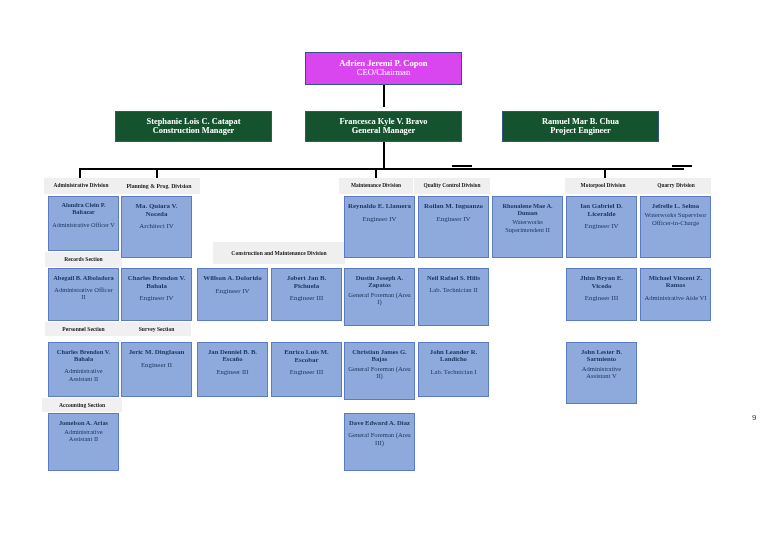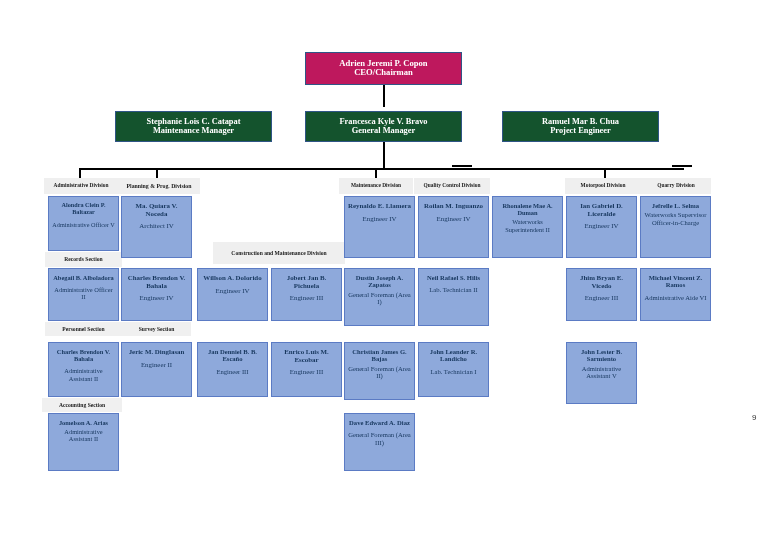--- a/index.html
+++ b/index.html
@@ -18,26 +18,26 @@
     display:flex;flex-direction:column;align-items:center;justify-content:flex-start;
     text-align:center;
     color:#17375E;
     padding:5px 3px;
   }
   .box .nm{font-weight:bold;line-height:1.12;}
   .box .ti{line-height:1.14;margin-top:5px;}
   .box.tight .ti{margin-top:2px;}
 
   .top-box{
-    background:#be185d;
+    background:#d946ef;
     border:1px solid #2F5586;
     color:#ffffff;
   }
   .top-box .nm{font-weight:bold;}
-  .top-box .ti{font-weight:bold;margin-top:0;}
+  .top-box .ti{font-weight:normal;margin-top:0;}
 
   .mgr-box{
     background:#14532d;
     border:1px solid #2F5586;
     color:#ffffff;
   }
   .mgr-box .nm{font-weight:bold;}
   .mgr-box .ti{font-weight:bold;margin-top:0;}
 
   .seclabel{
@@ -83,21 +83,21 @@
   <div class="ln" style="left:604px;top:168px;width:1.5px;height:11px;"></div>
   <div class="ln" style="left:672px;top:165px;width:20px;height:1.5px;"></div>
 
   <div class="box top-box" style="left:305px;top:52px;width:157px;height:33px;font-size:8.6px;justify-content:center;">
     <div class="nm">Adrien Jeremi P. Copon</div>
     <div class="ti">CEO/Chairman</div>
   </div>
 
   <div class="box mgr-box" style="left:115px;top:111px;width:157px;height:31px;font-size:8.4px;justify-content:center;">
     <div class="nm">Stephanie Lois C. Catapat</div>
-    <div class="ti">Maintenance Manager</div>
+    <div class="ti">Construction Manager</div>
   </div>
   <div class="box mgr-box" style="left:305px;top:111px;width:157px;height:31px;font-size:8.4px;justify-content:center;">
     <div class="nm">Francesca Kyle V. Bravo</div>
     <div class="ti">General Manager</div>
   </div>
   <div class="box mgr-box" style="left:502px;top:111px;width:157px;height:31px;font-size:8.4px;justify-content:center;">
     <div class="nm">Ramuel Mar B. Chua</div>
     <div class="ti">Project Engineer</div>
   </div>
 

